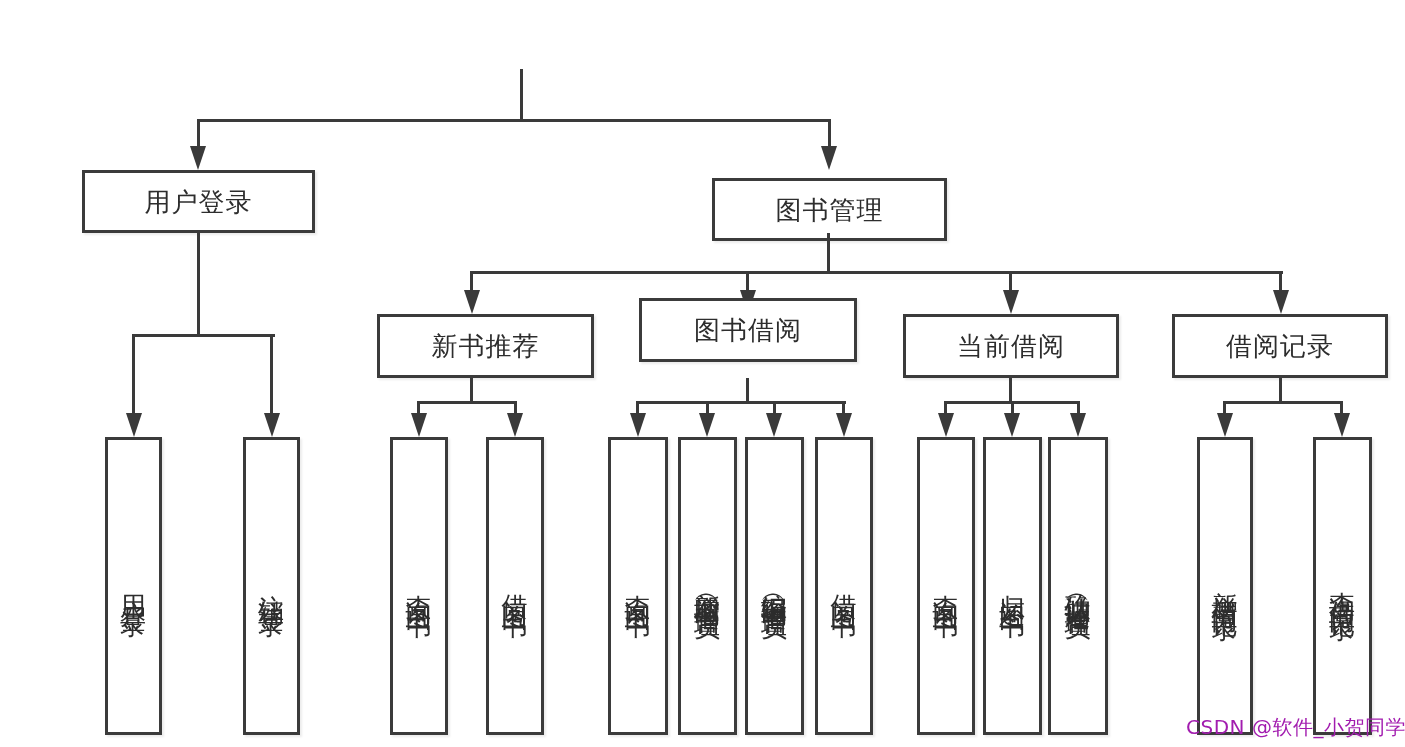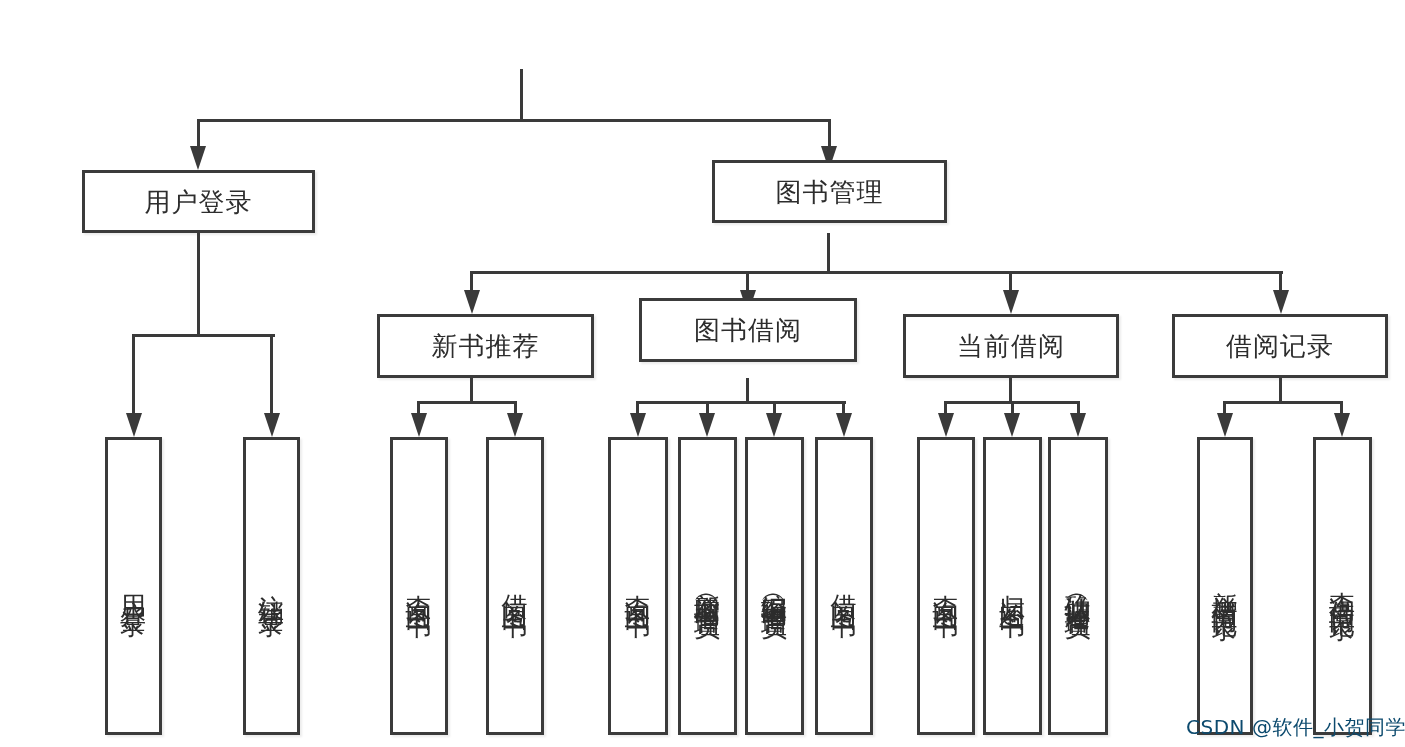--- a/index.html
+++ b/index.html
@@ -50,21 +50,21 @@
   .ar{
     position:absolute;width:0;height:0;
     border-left:8px solid transparent;
     border-right:8px solid transparent;
     border-top:24px solid #3a3a3a;
   }
   .watermark{
     position:absolute;
     left:1186px;top:714px;
     font-size:20px;
-    color:#0c4a6e;
+    color:#a21caf;
     letter-spacing:0.5px;
     white-space:nowrap;
     z-index:10;
   }
 </style>
 </head>
 <body>
 
 <div id="canvas">
 
@@ -72,21 +72,21 @@
   <div class="vl" style="left:520px;top:69px;height:51px"></div>
   <div class="hl" style="left:197px;top:119px;width:634px"></div>
   <div class="vl" style="left:197px;top:119px;height:30px"></div>
   <div class="vl" style="left:828px;top:119px;height:30px"></div>
   <div class="ar" style="left:190px;top:146px"></div>
   <div class="ar" style="left:821px;top:146px"></div>
 
   <div class="node" style="left:82px;top:170px;width:233px;height:63px">
     <span>用户登录</span>
   </div>
-  <div class="node" style="left:712px;top:160px;width:235px;height:63px">
+  <div class="node" style="left:712px;top:178px;width:235px;height:63px">
     <span>图书管理</span>
   </div>
 
   <div class="vl" style="left:197px;top:233px;height:102px"></div>
   <div class="hl" style="left:132px;top:334px;width:143px"></div>
   <div class="vl" style="left:132px;top:334px;height:80px"></div>
   <div class="vl" style="left:270px;top:334px;height:80px"></div>
   <div class="ar" style="left:126px;top:413px"></div>
   <div class="ar" style="left:264px;top:413px"></div>
 

